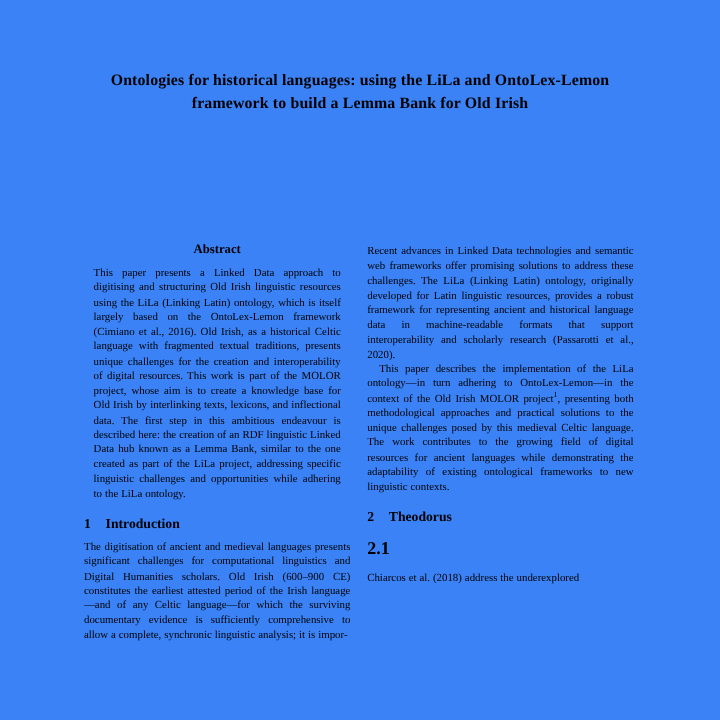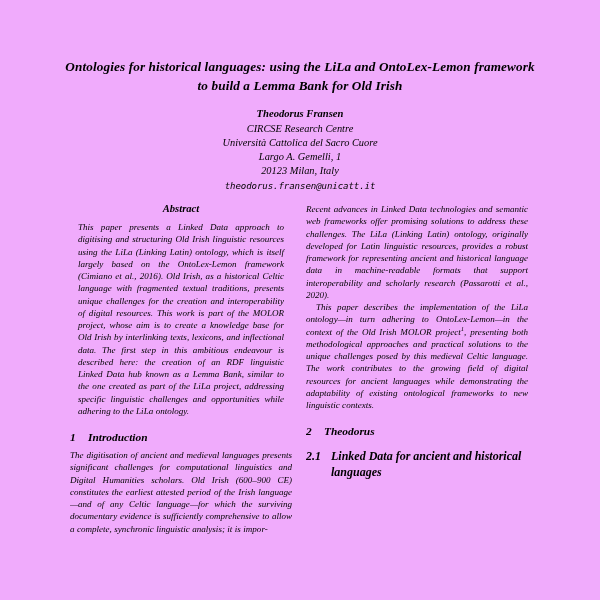--- a/index.html
+++ b/index.html
@@ -12,24 +12,23 @@
     height: 600px;
     overflow: hidden;
     font-family: "Liberation Serif", "DejaVu Serif", serif;
     color: #000000;
     -webkit-font-smoothing: antialiased;
   }
   .page {
     position: relative;
     width: 600px;
     height: 600px;
-    background: #f0abfc;
+    background: #3b82f6;
     box-sizing: border-box;
     padding: 0;
-    font-style: italic;
   }
 
   
   .title-block {
     padding: 58px 62px 0 62px;
   }
   .paper-title {
     font-size: 13.2px;
     font-weight: bold;
     line-height: 1.42;
@@ -104,21 +103,21 @@
   .sec-h1 {
     font-size: 11.4px;
     font-weight: bold;
     margin: 14px 0 6px 0;
     display: flex;
     gap: 9px;
   }
   .sec-h1 .num { min-width: 9px; }
 
   .sec-h2 {
-    font-size: 12px;
+    font-size: 15px;
     font-weight: bold;
     margin: 12px 0 6px 0;
     display: flex;
     gap: 8px;
     line-height: 1.3;
   }
   .sec-h2 .num { min-width: 17px; }
 
   sup.fn {
     font-size: 6.6px;
@@ -127,28 +126,20 @@
   }
 </style>
 </head>
 <body>
 
 <div class="page">
 
   <div class="title-block">
     <h1 class="paper-title">Ontologies for historical languages: using the LiLa and OntoLex-Lemon framework to build a Lemma Bank for Old Irish</h1>
 
-    <div class="author-block">
-      <span class="author-name">Theodorus Fransen</span>
-      <span class="affil-line">CIRCSE Research Centre</span>
-      <span class="affil-line">Università Cattolica del Sacro Cuore</span>
-      <span class="affil-line">Largo A. Gemelli, 1</span>
-      <span class="affil-line">20123 Milan, Italy</span>
-      <span class="email-line">theodorus.fransen@unicatt.it</span>
-    </div>
   </div>
 
   <div class="columns">
 
     <div class="col col-left">
 
       <div class="abstract-wrap">
         <div class="abstract-heading">Abstract</div>
         <p class="body-text first-para">This paper presents a Linked Data approach to digitising and structuring Old Irish linguistic resources using the LiLa (Linking Latin) ontology, which is itself largely based on the OntoLex-Lemon framework (Cimiano et al., 2016). Old Irish, as a historical Celtic language with fragmented textual traditions, presents unique challenges for the creation and interoperability of digital resources. This work is part of the MOLOR project, whose aim is to create a knowledge base for Old Irish by interlinking texts, lexicons, and inflectional data. The first step in this ambitious endeavour is described here: the creation of an RDF linguistic Linked Data hub known as a Lemma Bank, similar to the one created as part of the LiLa project, addressing specific linguistic challenges and opportunities while adhering to the LiLa ontology.</p>
       </div>
@@ -170,19 +161,19 @@
         <span>This paper describes the implementation of the LiLa ontology—in turn adhering to OntoLex-Lemon—in the context of the Old Irish MOLOR project</span><sup class="fn">1</sup><span>, presenting both methodological approaches and practical solutions to the unique challenges posed by this medieval Celtic language. The work contributes to the growing field of digital resources for ancient languages while demonstrating the adaptability of existing ontological frameworks to new linguistic contexts.</span>
       </p>
 
       <div class="sec-h1">
         <span class="num">2</span>
         <span>Theodorus</span>
       </div>
 
       <div class="sec-h2">
         <span class="num">2.1</span>
-        <span>Linked Data for ancient and historical languages</span>
       </div>
 
+      <p class="body-text first-para">Chiarcos et al. (2018) address the underexplored</p>
     </div>
 
   </div>
 </div>
 
 </body></html>

